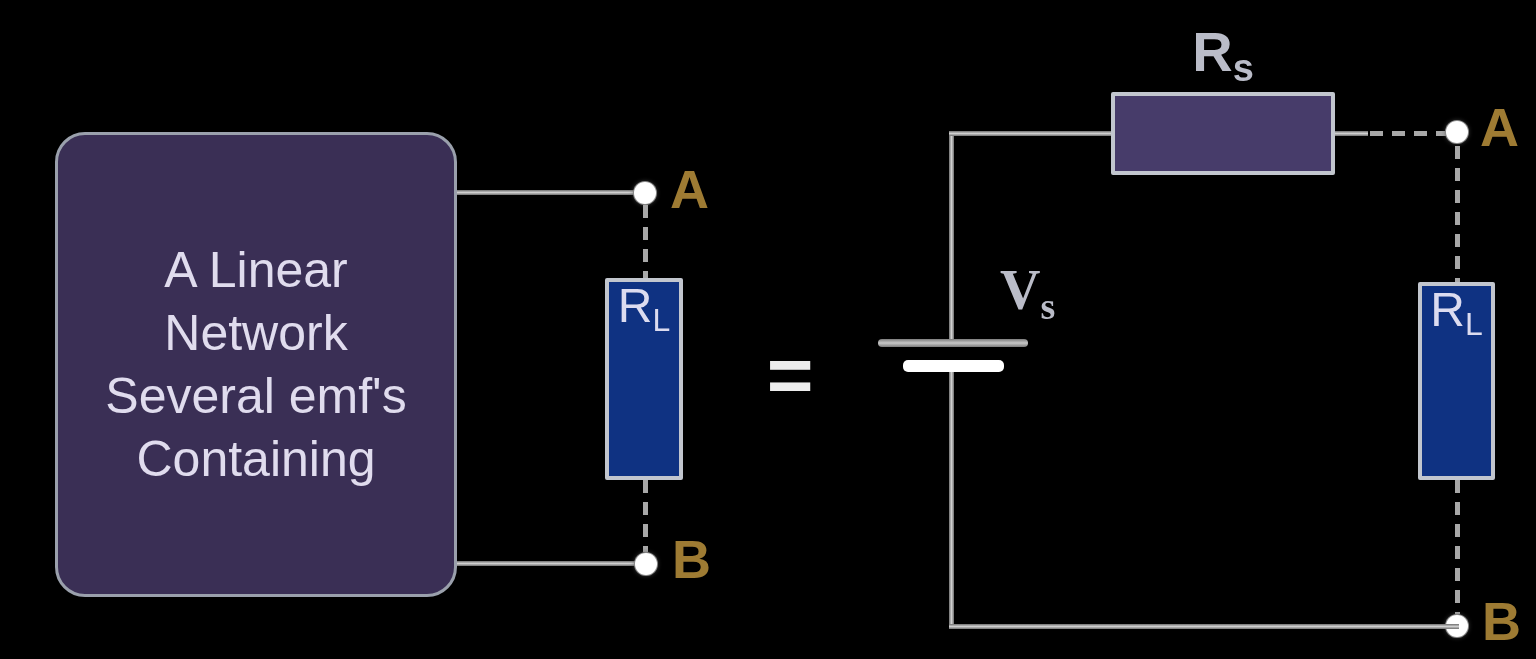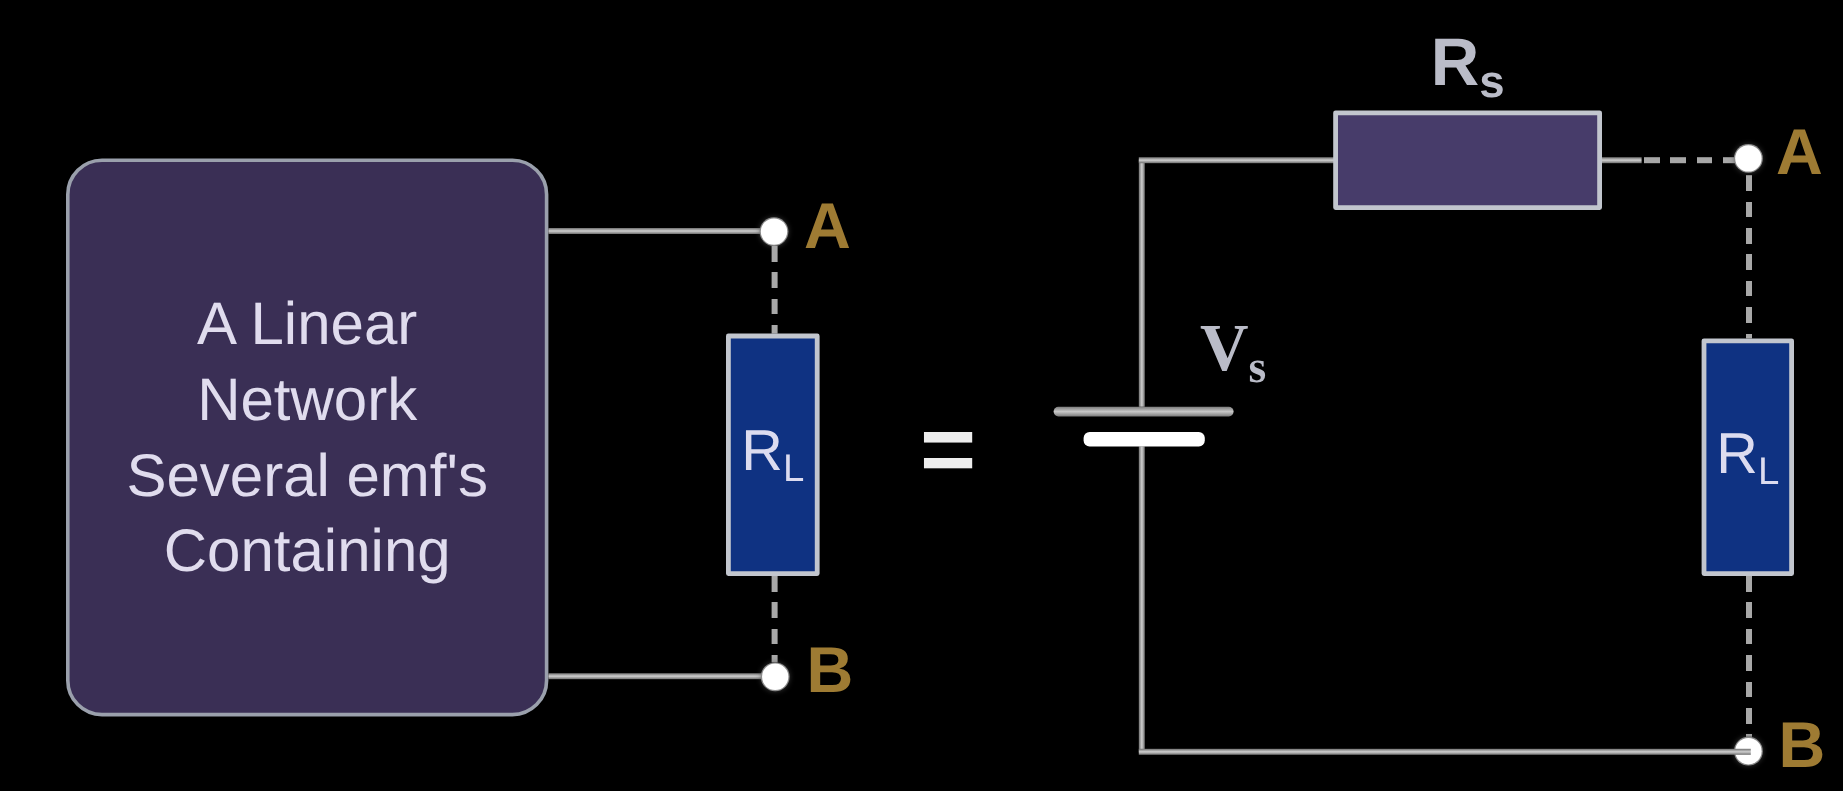--- a/index.html
+++ b/index.html
@@ -15,21 +15,21 @@
     border:3px solid var(--network-box-border,#9aa0ac);
     border-radius:30px;box-sizing:border-box;
     display:flex;flex-direction:column;align-items:center;justify-content:center;
   }
   .network-line{
     color:var(--box-text,#e0dcee);font-size:50px;line-height:63px;white-space:nowrap;
   }
   .resistor{
     box-sizing:border-box;
     border:4px solid var(--resistor-border,#c2c6ce);border-radius:2px;
-    display:flex;align-items:center;justify-content:center;
+    display:flex;align-items:flex-start;justify-content:center;
   }
   .resistor.load{background:var(--load-resistor-fill,#0f3282);}
   .resistor.series{background:var(--series-resistor-fill,#473c6a);}
   
   .wire-h{height:5px;background:linear-gradient(#6f6f6f,#cfcfcf 50%,#6f6f6f);}
   .wire-v{width:5px;background:linear-gradient(90deg,#6f6f6f,#cfcfcf 50%,#6f6f6f);}
   .dash-v{width:5px;background:repeating-linear-gradient(180deg,var(--dash,#a8a8a8) 0 13px,transparent 13px 22px);}
   .dash-h{height:5px;background:repeating-linear-gradient(90deg,var(--dash,#a8a8a8) 0 13px,transparent 13px 22px);}
   
   .dot{

